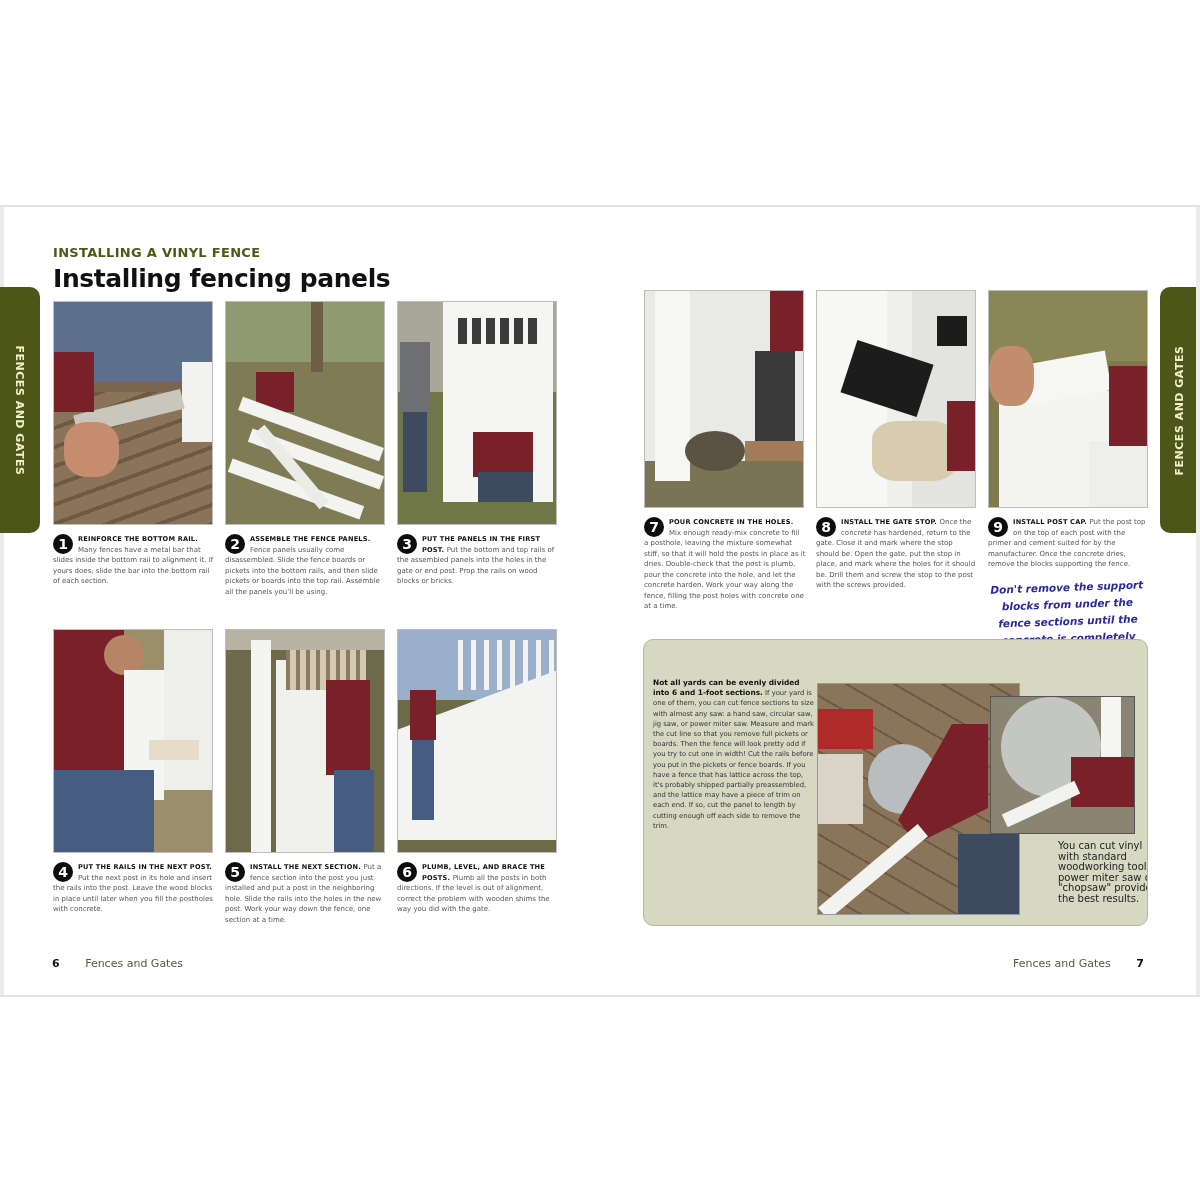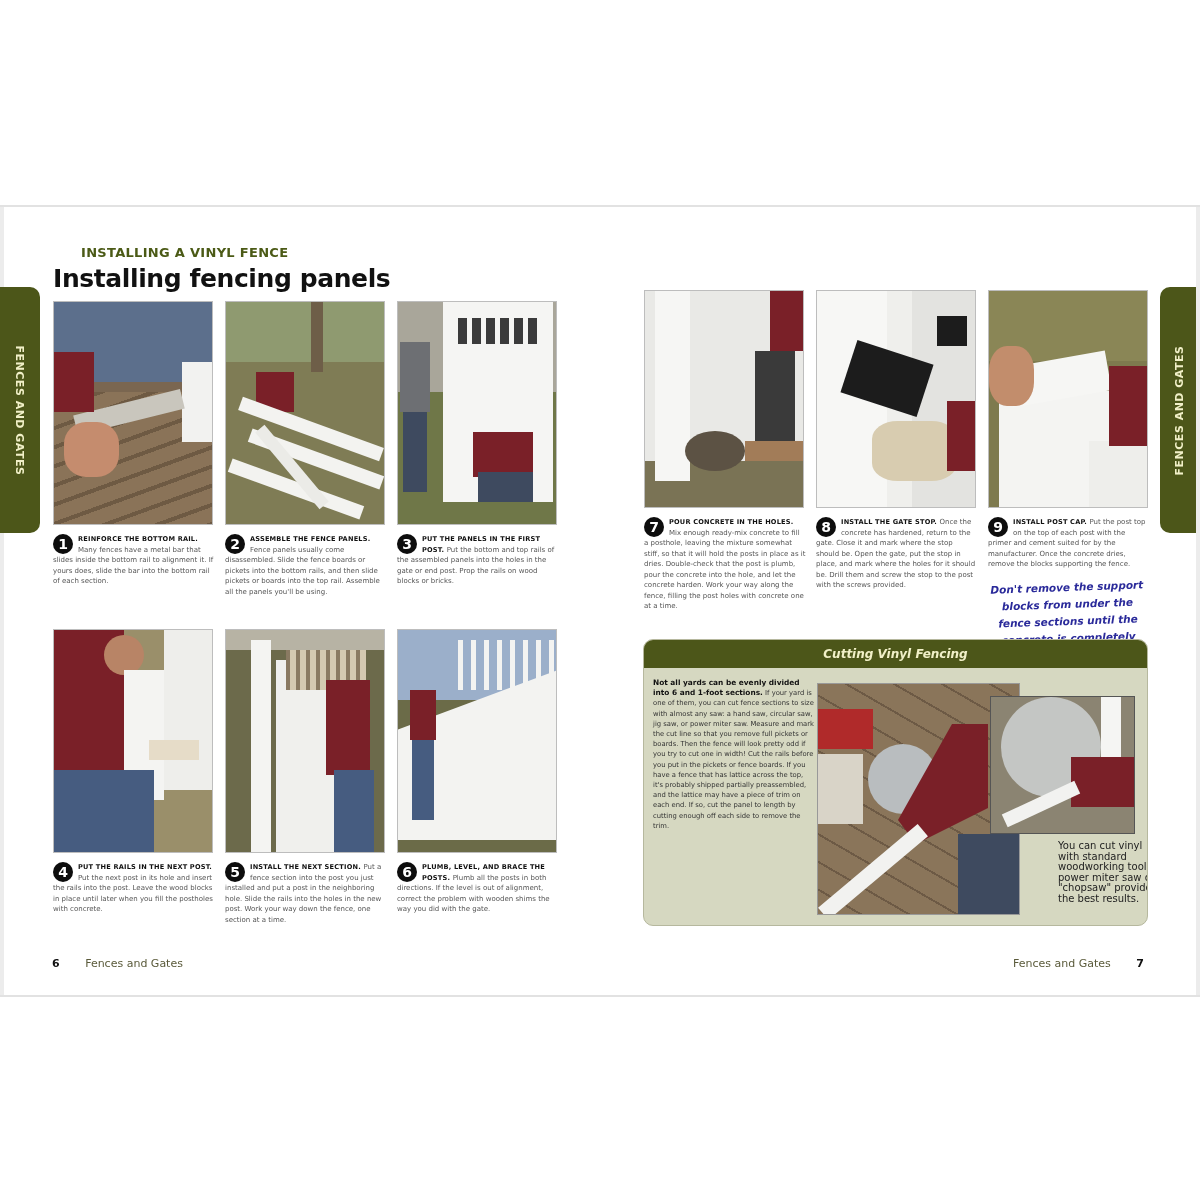--- a/index.html
+++ b/index.html
@@ -15,21 +15,21 @@
   .spread::before {
     content: ""; position: absolute; left: 0; top: 0; width: 4px; height: 100%; background: #ececec;
   }
   .spread::after {
     content: ""; position: absolute; right: 0; top: 0; width: 4px; height: 100%; background: #ececec;
   }
 
   .kicker {
     position: absolute; left: 53px; top: 38px;
     font-family: "DejaVu Sans", sans-serif; font-weight: bold; font-size: 13px;
-    letter-spacing: 0.3px; color: #4b5a16; text-transform: uppercase; margin-left: 28px;
+    letter-spacing: 0.3px; color: #4b5a16; text-transform: uppercase;
   }
   .title {
     position: absolute; left: 53px; top: 57px;
     font-family: "DejaVu Sans", sans-serif; font-weight: bold; font-size: 25px;
     letter-spacing: -0.4px; color: #111111;
   }
 
   .side-tab {
     position: absolute; width: 40px; height: 246px; background: #4c5619;
     display: flex; align-items: center; justify-content: center;
@@ -240,21 +240,20 @@
   </div>
   <div class="step" style="left:988px;top:310px;width:162px;">
     <div class="num">9</div>
     <span class="head">Install post cap. </span>
     <span class="body">Put the post top on the top of each post with the primer and cement suited for by the manufacturer. Once the concrete dries, remove the blocks supporting the fence.</span>
   </div>
 
   <div class="callout">Don't remove the support blocks from under the fence sections until the concrete is completely dry</div>
 
   <div class="sidebar-box">
-    <div class="bar">Cutting Vinyl Fencing</div>
     <div class="text">
       <b>Not all yards can be evenly divided into 6 and 1-foot sections.</b>
       <span>If your yard is one of them, you can cut fence sections to size with almost any saw: a hand saw, circular saw, jig saw, or power miter saw. Measure and mark the cut line so that you remove full pickets or boards. Then the fence will look pretty odd if you try to cut one in width! Cut the rails before you put in the pickets or fence boards. If you have a fence that has lattice across the top, it's probably shipped partially preassembled, and the lattice may have a piece of trim on each end. If so, cut the panel to length by cutting enough off each side to remove the trim.</span>
     </div>
 
     <div class="photo" style="left:173px;top:43px;width:203px;height:232px;background:#7d6a52;border-color:#999;">
       <div class="shape" style="left:0;top:0;width:203px;height:232px;background:repeating-linear-gradient(30deg,#8a755a 0 22px,#6d5a45 22px 24px);"></div>
       <div class="shape" style="left:0;top:25px;width:55px;height:40px;background:#b02a2a;"></div>
       <div class="shape" style="left:0;top:70px;width:45px;height:70px;background:#d9d4c8;"></div>
       <div class="shape" style="left:50px;top:60px;width:70px;height:70px;border-radius:50%;background:#b9bdbf;"></div>

